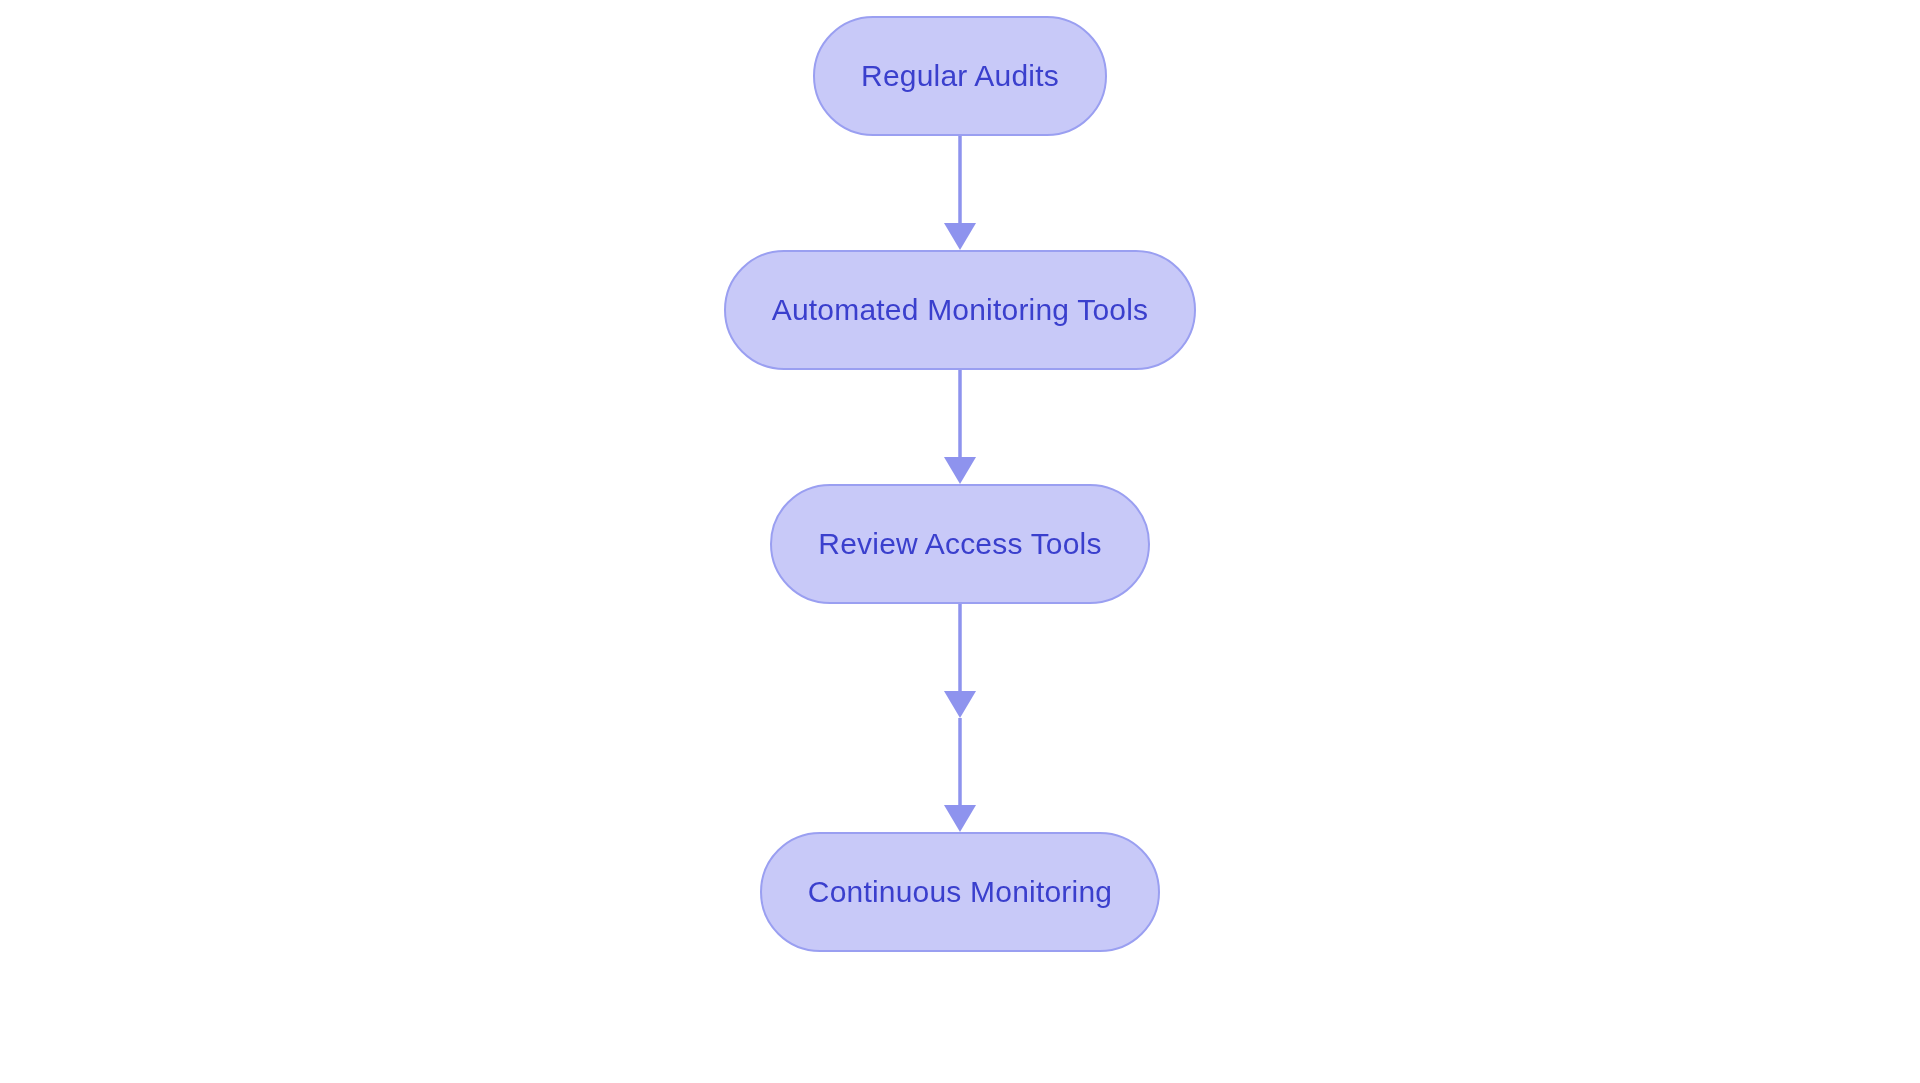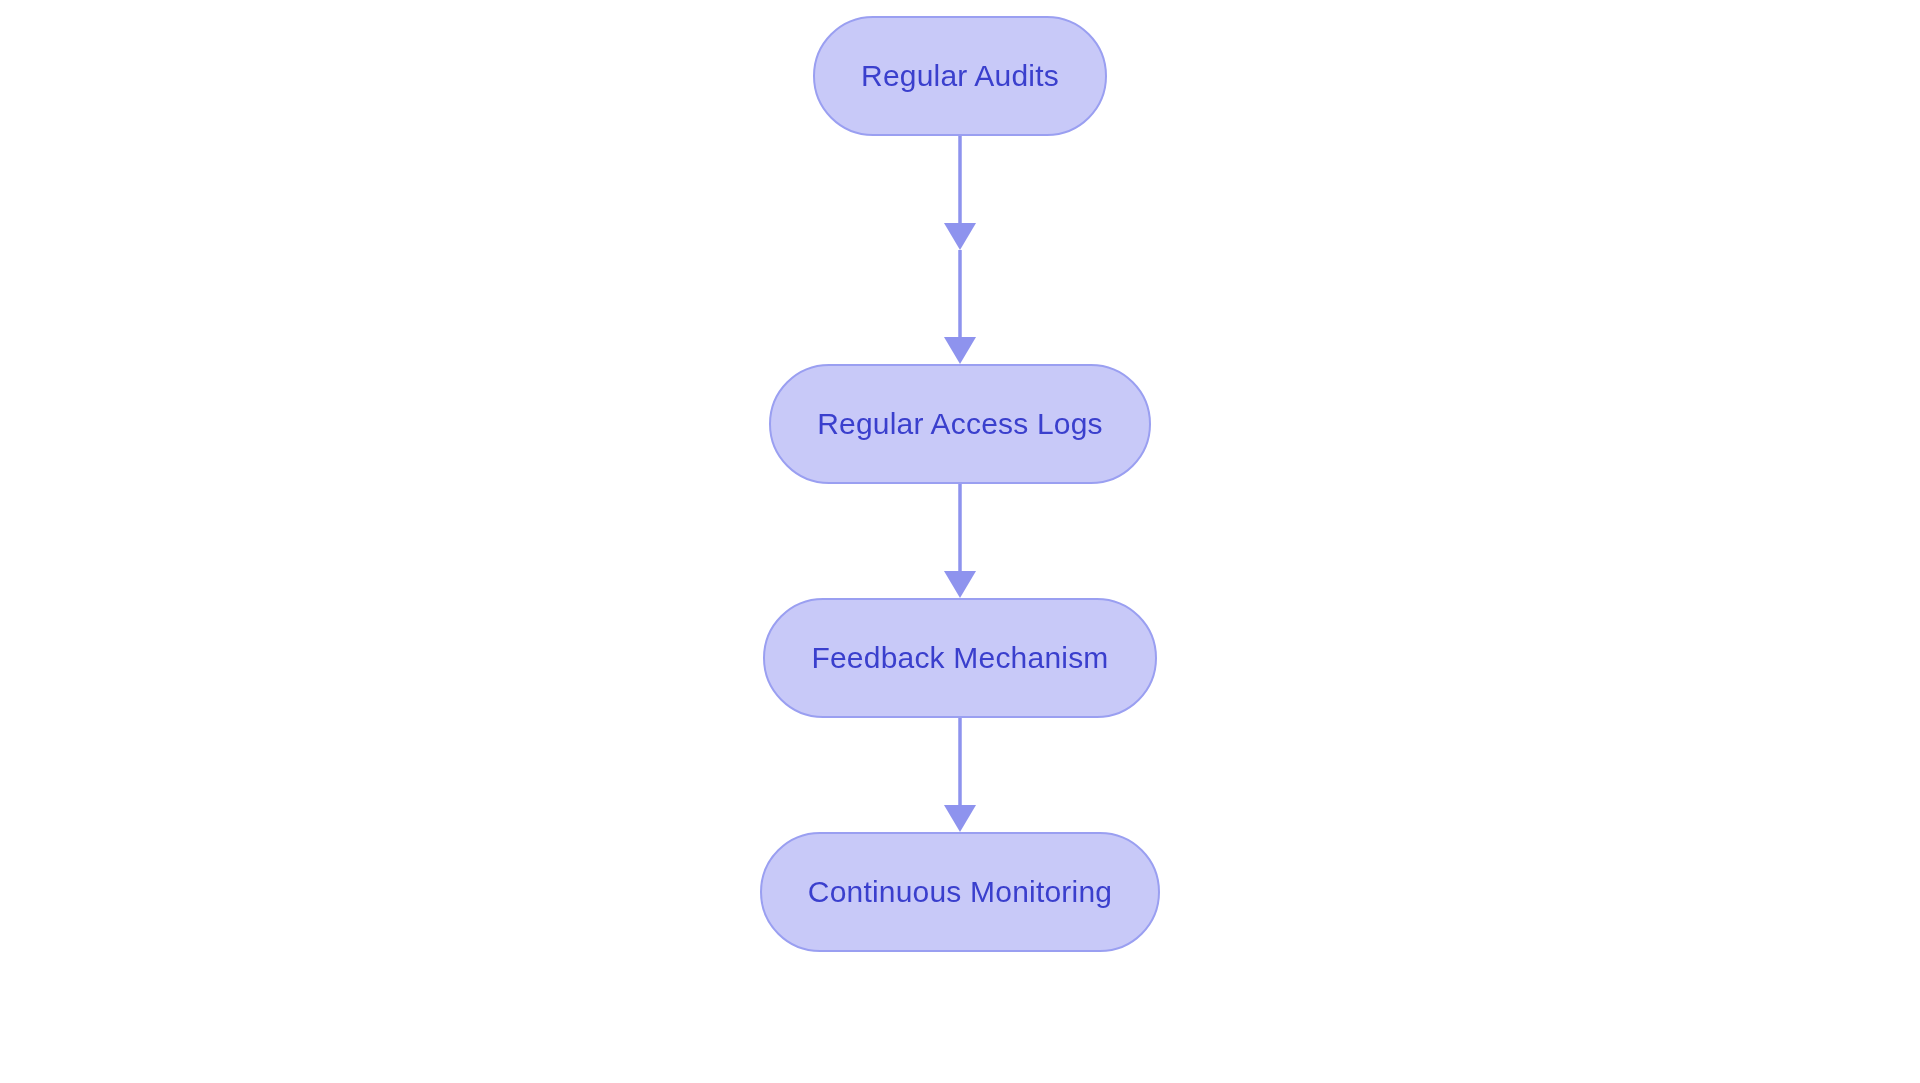--- a/index.html
+++ b/index.html
@@ -50,38 +50,38 @@
 
   <div class="flow-node">
     <span>Regular Audits</span>
   </div>
 
   <svg class="flow-arrow" width="40" height="114" viewBox="0 0 40 114">
     <line x1="20" y1="0" x2="20" y2="90" stroke="currentColor" stroke-width="3.5"></line>
     <polygon points="4,87 36,87 20,114" fill="currentColor"></polygon>
   </svg>
 
-
-  <svg class="flow-arrow" width="40" height="114" viewBox="0 0 40 114">
-    <line x1="20" y1="0" x2="20" y2="90" stroke="currentColor" stroke-width="3.5"></line>
-    <polygon points="4,87 36,87 20,114" fill="currentColor"></polygon>
-  </svg>
-
   <div class="flow-node">
-    <span>Regular Access Logs</span>
+    <span>Automated Monitoring Tools</span>
   </div>
 
   <svg class="flow-arrow" width="40" height="114" viewBox="0 0 40 114">
     <line x1="20" y1="0" x2="20" y2="90" stroke="currentColor" stroke-width="3.5"></line>
     <polygon points="4,87 36,87 20,114" fill="currentColor"></polygon>
   </svg>
 
   <div class="flow-node">
-    <span>Feedback Mechanism</span>
+    <span>Review Access Tools</span>
   </div>
+
+  <svg class="flow-arrow" width="40" height="114" viewBox="0 0 40 114">
+    <line x1="20" y1="0" x2="20" y2="90" stroke="currentColor" stroke-width="3.5"></line>
+    <polygon points="4,87 36,87 20,114" fill="currentColor"></polygon>
+  </svg>
+
 
   <svg class="flow-arrow" width="40" height="114" viewBox="0 0 40 114">
     <line x1="20" y1="0" x2="20" y2="90" stroke="currentColor" stroke-width="3.5"></line>
     <polygon points="4,87 36,87 20,114" fill="currentColor"></polygon>
   </svg>
 
   <div class="flow-node">
     <span>Continuous Monitoring</span>
   </div>
 

